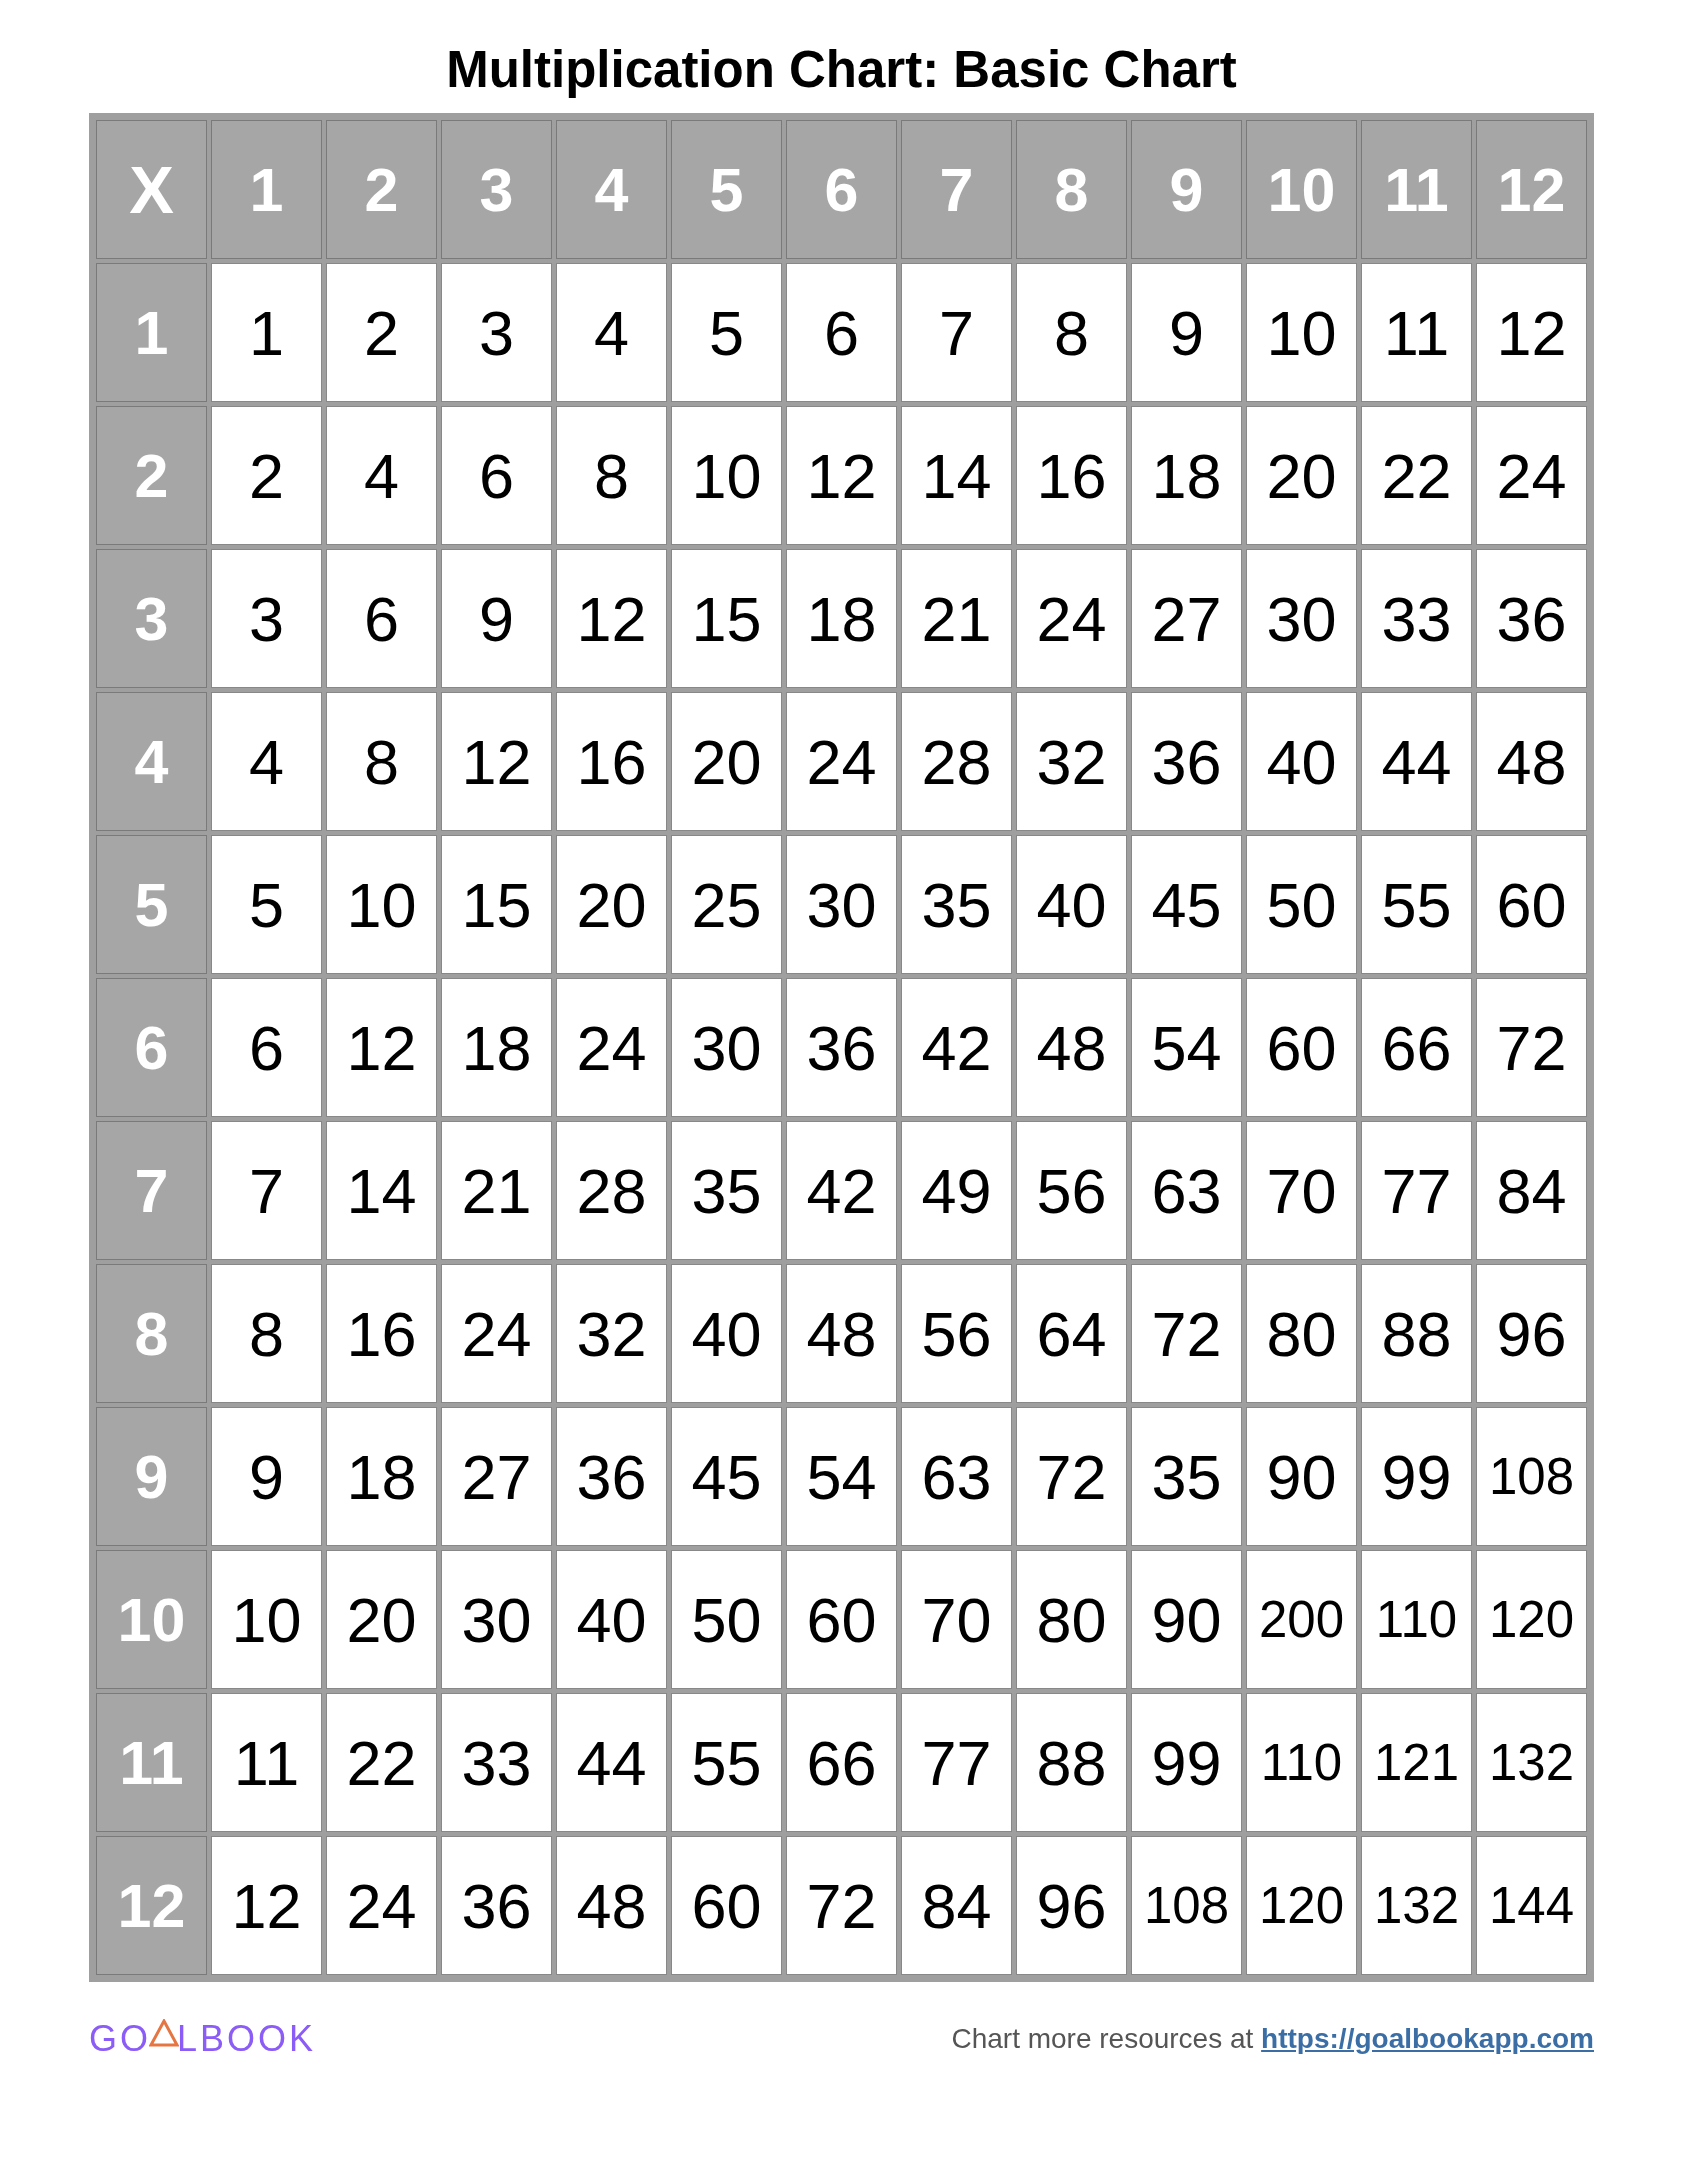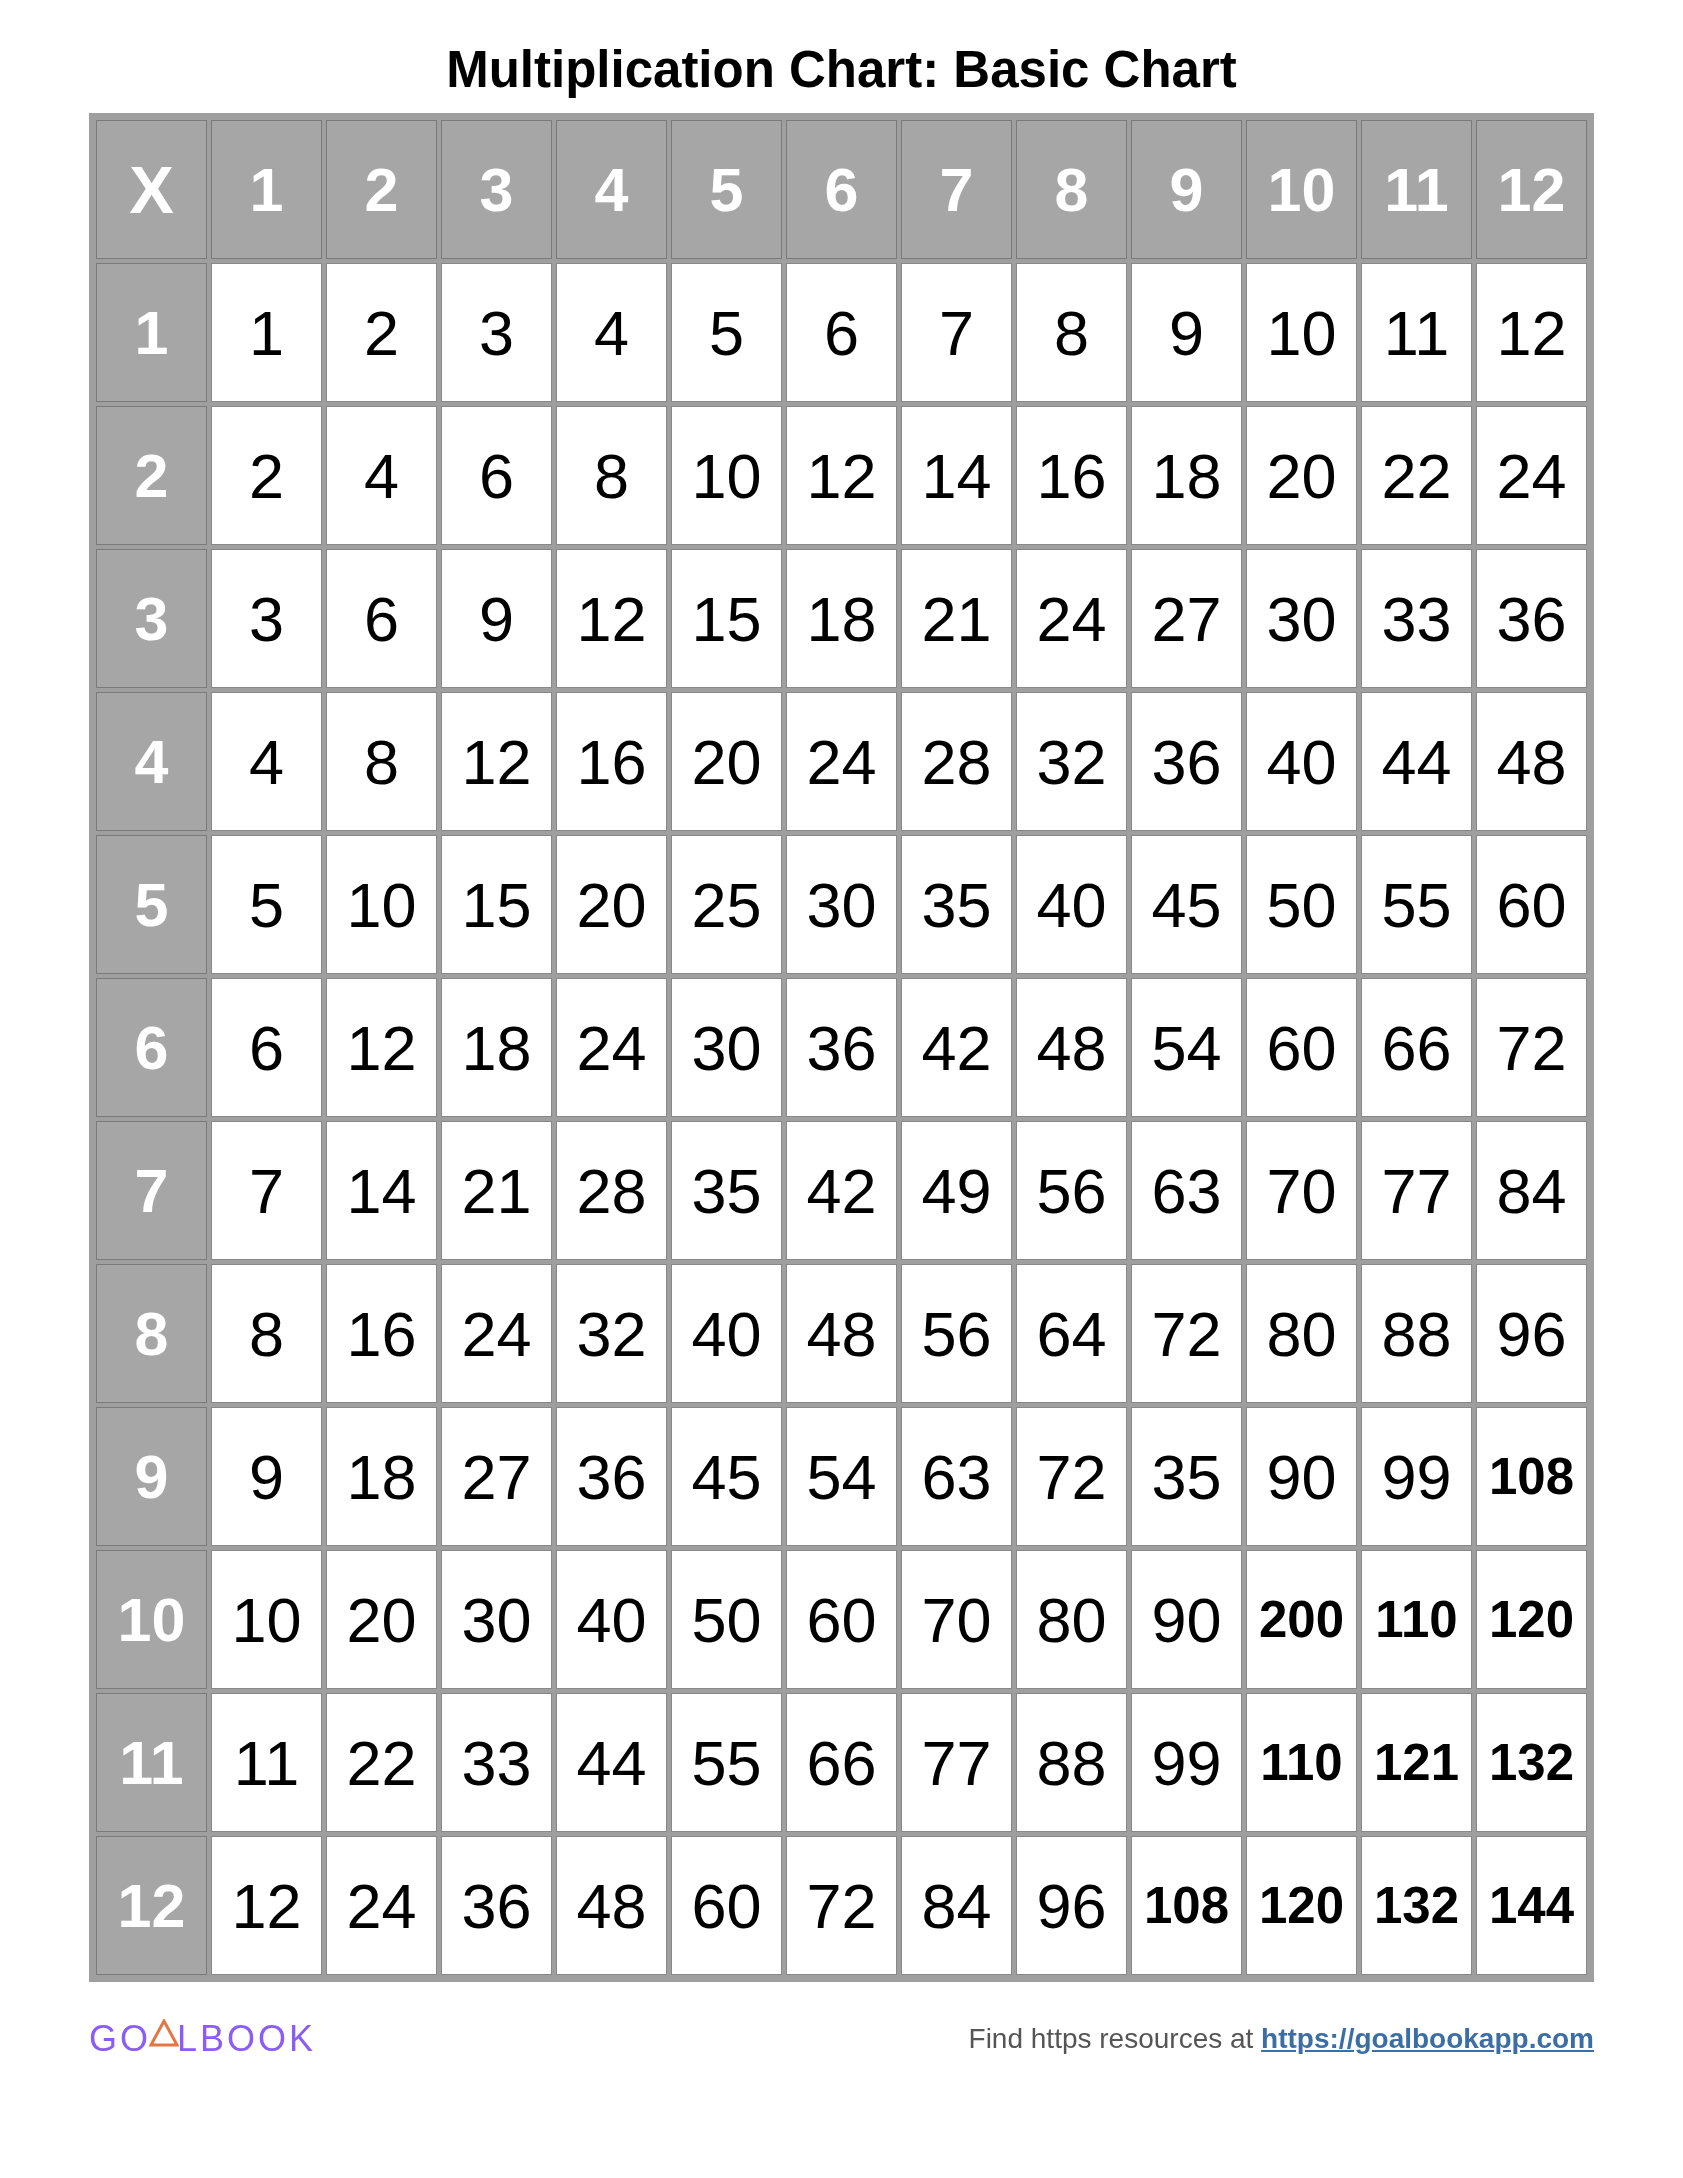--- a/index.html
+++ b/index.html
@@ -46,21 +46,21 @@
       font-size: 61px;
       border: 1px solid #7a7a7a;
     }
     table.mult td.corner-cell {
       background: #a6a6a6;
       color: #ffffff;
       font-weight: bold;
       font-size: 67px;
       border: 1px solid #7a7a7a;
     }
-    table.mult td.small-font { font-size: 51px; font-weight: bold; }
+    table.mult td.small-font { font-size: 51px; }
     .footer {
       width: 1505px;
       display: flex;
       justify-content: space-between;
       align-items: center;
       margin-top: 36px;
       font-size: 28px;
       color: #666666;
     }
     .footer a {
@@ -299,17 +299,17 @@
   <div class="logo">
     <span>GO</span>
     <span class="tri">
       <svg viewBox="0 0 30 30">
         <polygon points="15,2 28,26 2,26" fill="none" stroke="#e57642" stroke-width="3"></polygon>
       </svg>
     </span>
     <span>LBOOK</span>
   </div>
   <div class="footer-right">
-    <span>Find https resources at </span>
+    <span>Chart more resources at </span>
     <a href="#">https://goalbookapp.com</a>
   </div>
 </div>
 
 
 </body></html>

